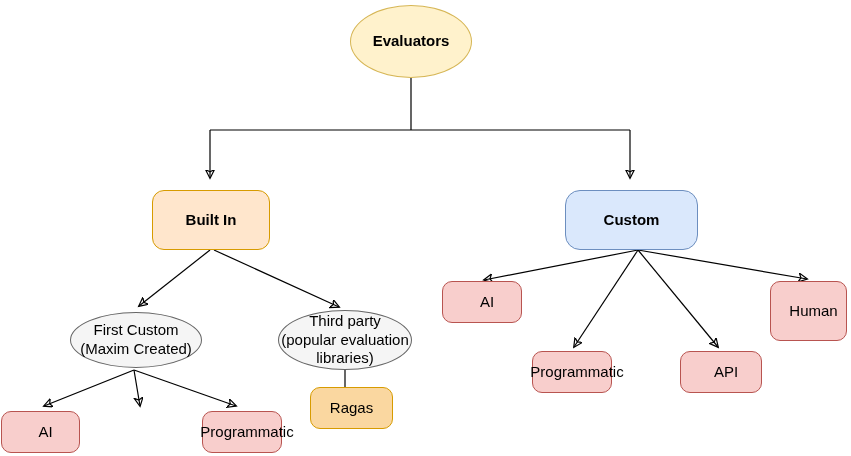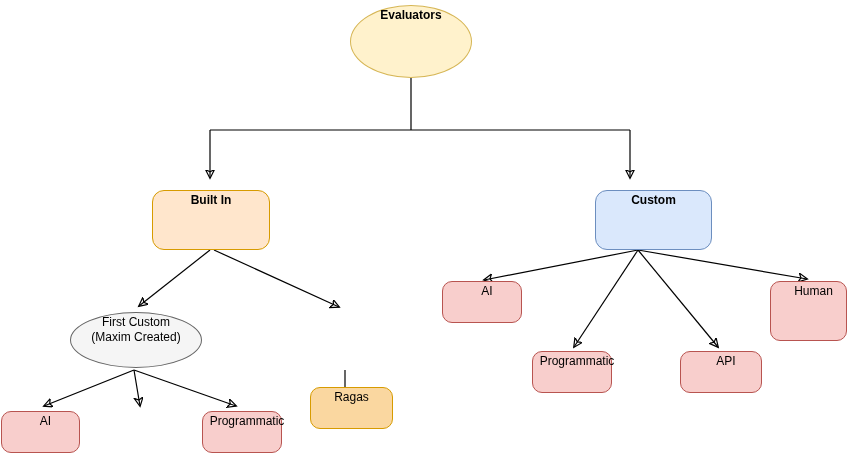--- a/index.html
+++ b/index.html
@@ -18,24 +18,24 @@
   }
   .edges path {
     stroke: #000000;
     stroke-width: 1.2;
     fill: none;
   }
   .node {
     position: absolute;
     box-sizing: border-box;
     display: flex;
-    align-items: flex-start;
+    align-items: center;
     justify-content: center;
     text-align: center;
-    font-size: 12px;
+    font-size: 15px;
     line-height: 1.25;
     color: #000000;
     white-space: pre-line;
     padding: 2px;
   }
   .rect    { border-radius: 10px; }
   .bigrect { border-radius: 12px; font-weight: bold; }
   .ellipse { border-radius: 50%; }
   .bold    { font-weight: bold; }
 
@@ -78,27 +78,32 @@
     <path d="M638 250 L807 279" marker-end="url(#arrow)"></path>
   </svg>
 
   <div class="node ellipse bold style-yellow" style="left:350px; top:5px; width:122px; height:73px;">
     <span>Evaluators</span>
   </div>
 
   <div class="node bigrect style-orange" style="left:152px; top:190px; width:118px; height:60px;">
     <span>Built In</span>
   </div>
-  <div class="node bigrect style-blue" style="left:595px; top:190px; width:117px; height:60px;">
+  <div class="node bigrect style-blue" style="left:565px; top:190px; width:133px; height:60px;border-radius:15px;">
     <span>Custom</span>
   </div>
 
   <div class="node ellipse style-gray" style="left:70px; top:312px; width:132px; height:56px;">
     <span>First Custom
 (Maxim Created)</span>
+  </div>
+  <div class="node ellipse style-gray" style="left:278px; top:310px; width:134px; height:60px;">
+    <span>Third party
+(popular evaluation
+libraries)</span>
   </div>
 
   <div class="node rect style-red" style="left:1px; top:411px; width:79px; height:42px;">
     <span>AI</span>
   </div>
   <div class="node rect style-red" style="left:202px; top:411px; width:80px; height:42px;">
     <span>Programmatic</span>
   </div>
   <div class="node rect style-ragas" style="left:310px; top:387px; width:83px; height:42px;">
     <span>Ragas</span>

